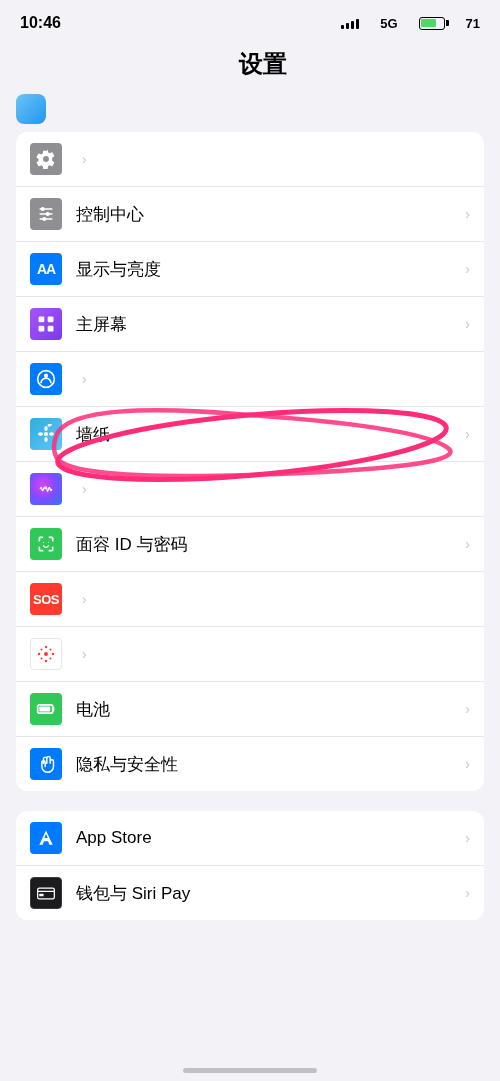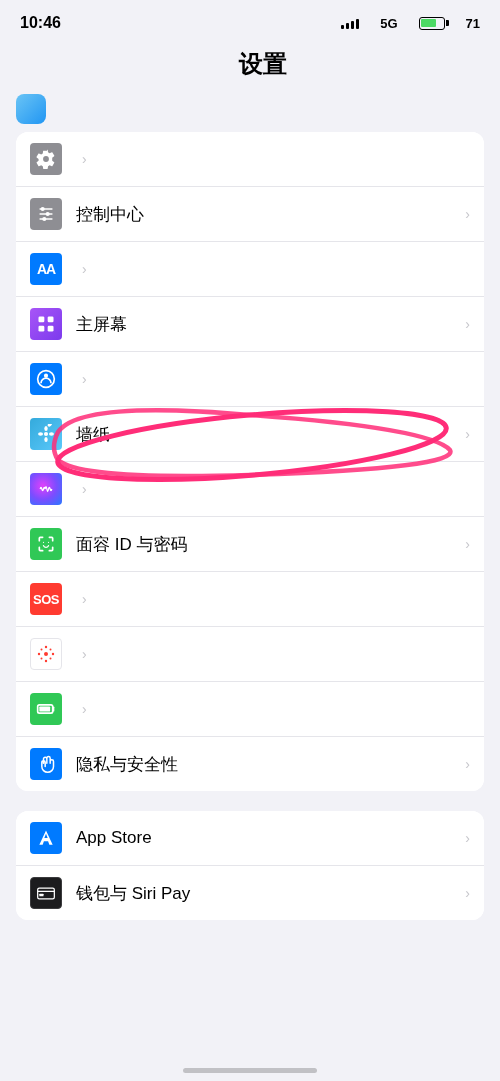--- a/index.html
+++ b/index.html
@@ -230,20 +230,21 @@
       </svg>
     </div>
     <span class="row-label">控制中心</span>
     <span class="row-chevron">›</span>
   </div>
 
   <div class="settings-row">
     <div class="row-icon icon-display">
       <div class="aa-icon">AA</div>
     </div>
+    <span class="row-label">显示与亮度</span>
     <span class="row-chevron">›</span>
   </div>
 
   <div class="settings-row">
     <div class="row-icon" style="background: linear-gradient(135deg, #a855f7, #7c3aed);">
 
       <svg class="icon-svg" viewBox="0 0 24 24">
         <rect x="3" y="3" width="7" height="7" rx="1.5"></rect>
         <rect x="14" y="3" width="7" height="7" rx="1.5"></rect>
         <rect x="3" y="14" width="7" height="7" rx="1.5"></rect>
@@ -328,20 +329,21 @@
   </div>
 
   <div class="settings-row">
     <div class="row-icon icon-battery">
       <svg class="icon-svg" viewBox="0 0 24 24">
         <rect x="2" y="7" width="18" height="10" rx="2" stroke="white" stroke-width="2" fill="none"></rect>
         <rect x="4" y="9" width="13" height="6" rx="1" fill="white"></rect>
         <path d="M21 10v4" stroke="white" stroke-width="2" stroke-linecap="round"></path>
       </svg>
     </div>
+    <span class="row-label">电池</span>
     <span class="row-chevron">›</span>
   </div>
 
   <div class="settings-row">
     <div class="row-icon icon-privacy">
       <svg class="icon-svg" viewBox="0 0 24 24">
         <path d="M9 11V6a2 2 0 114 0v5m0 0V5a2 2 0 114 0v6m0 0v-2a2 2 0 114 0v6a7 7 0 01-14 0v-5a2 2 0 114 0v5" stroke="white" stroke-width="1.8" fill="none" stroke-linecap="round"></path>
       </svg>
     </div>
     <span class="row-label">隐私与安全性</span>

